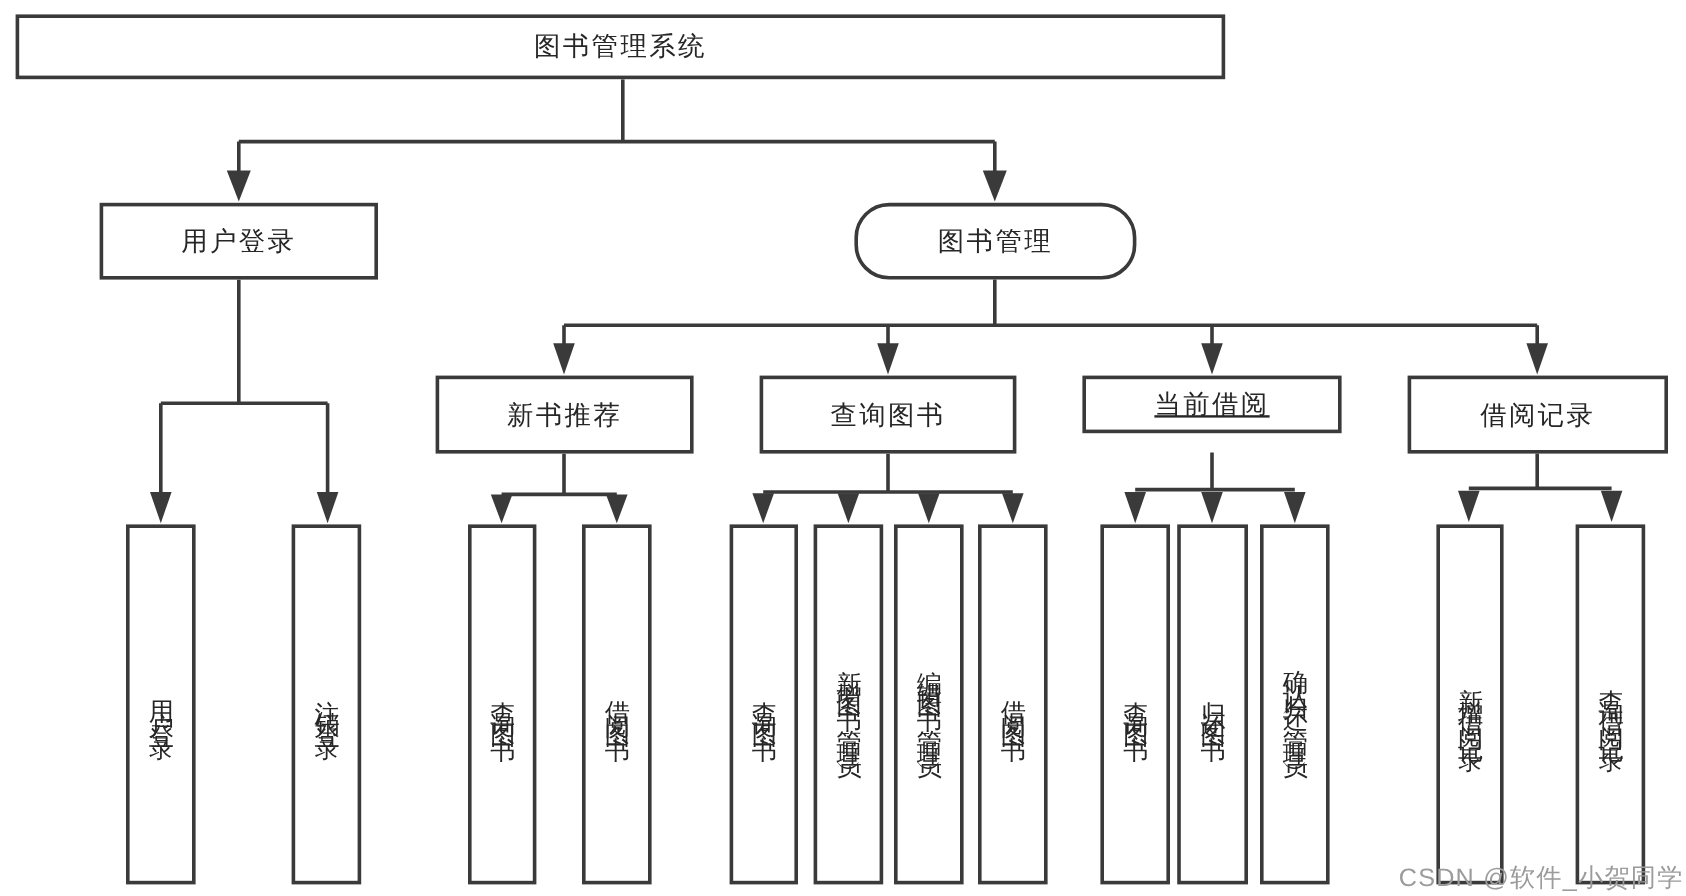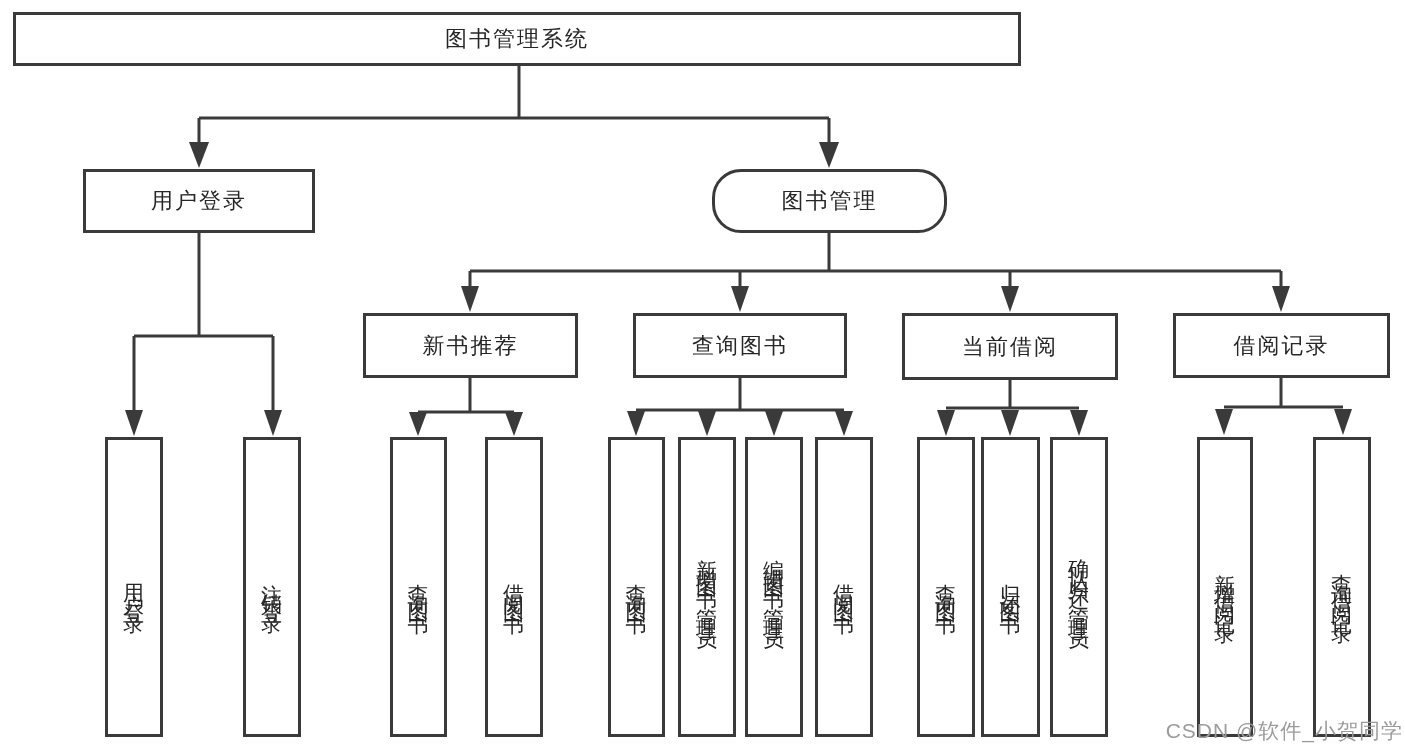--- a/index.html
+++ b/index.html
@@ -128,21 +128,21 @@
   <div class="hbox" style="left:712px;top:169px;width:235px;height:64px;border-radius:29px;">
     <span>图书管理</span>
   </div>
 
   <div class="hbox" style="left:363px;top:313px;width:215px;height:65px;">
     <span>新书推荐</span>
   </div>
   <div class="hbox" style="left:633px;top:313px;width:214px;height:65px;">
     <span>查询图书</span>
   </div>
-  <div class="hbox" style="left:902px;top:313px;width:216px;height:67px;">
+  <div class="hbox" style="left:902px;top:313px;width:216px;height:48px;text-decoration:underline;">
     <span>当前借阅</span>
   </div>
   <div class="hbox" style="left:1173px;top:313px;width:217px;height:65px;">
     <span>借阅记录</span>
   </div>
 
   <div class="vbox" style="left:105px;width:58px;">
     <span class="vtext">用户登录</span>
   </div>
   <div class="vbox" style="left:243px;width:58px;">

